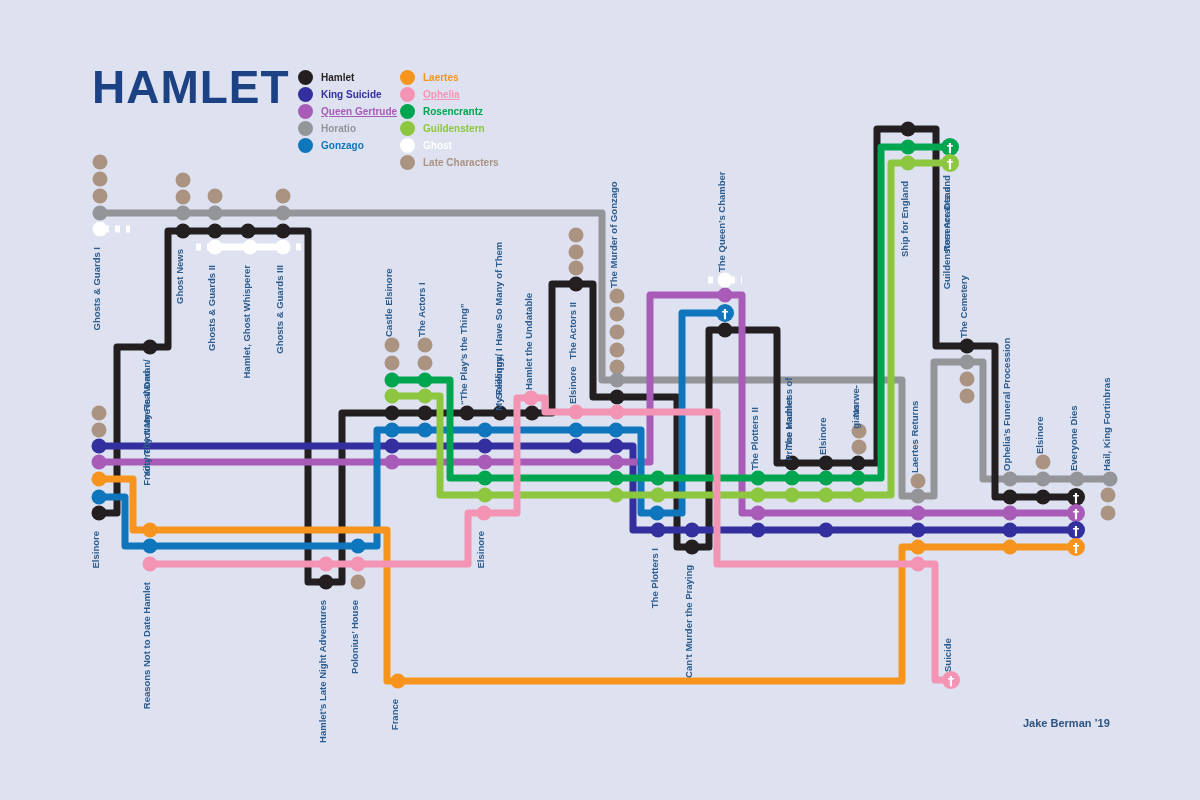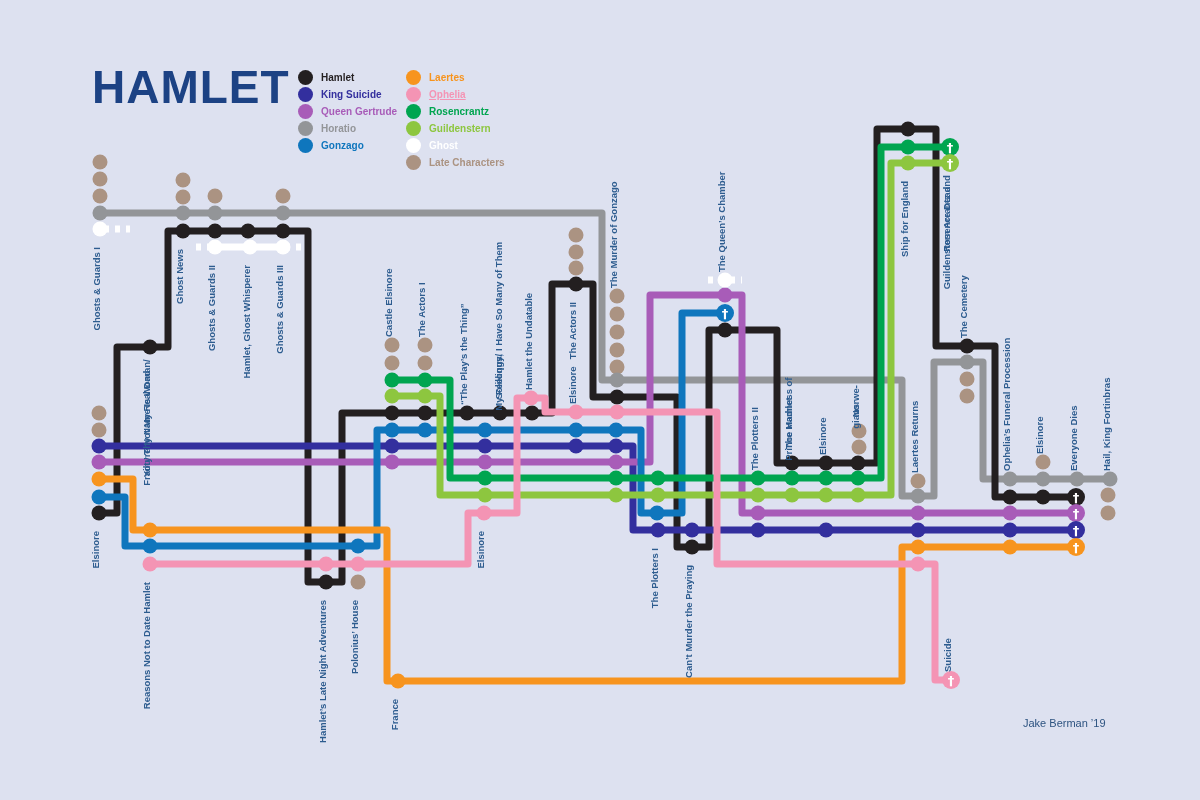--- a/index.html
+++ b/index.html
@@ -5,21 +5,21 @@
   html,body{margin:0;padding:0;}
   #stage{position:relative;width:1200px;height:800px;background:#dde1f0;overflow:hidden;
          font-family:"Liberation Sans", sans-serif;}
   #map-title{position:absolute;left:92px;top:60px;font-size:46px;font-weight:bold;
              letter-spacing:1px;color:#1c4284;}
   #legend{position:absolute;left:298px;top:69px;}
   .leg-col{position:absolute;top:0;}
   .leg-item{display:flex;align-items:center;height:17px;}
   .leg-dot{width:15px;height:15px;border-radius:50%;margin-right:8px;flex:none;}
   .leg-label{font-size:10px;font-weight:bold;white-space:nowrap;}
-  #attribution{position:absolute;left:1023px;top:717px;font-size:11px;font-weight:normal;color:#2d5380;}
+  #attribution{position:absolute;left:1023px;top:717px;font-size:11px;font-weight:bold;color:#2d5380;}
   svg{position:absolute;left:0;top:0;}
 </style>
 </head>
 <body>
 
 <div id="stage">
   <svg id="map-svg" width="1200" height="800" viewBox="0 0 1200 800">
       <polyline points="100,213 602,213 602,380 902,380 902,496 934,496 934,362 983,362 983,479 1110,479" fill="none" stroke="#939598" stroke-width="7" stroke-linejoin="round" stroke-linecap="round"></polyline>
       <polyline points="99,513 117,513 117,347 168,347 168,231 308,231 308,582 342,582 342,413 552,413 552,284 593,284 593,397 677,397 677,547 709,547 709,330 777,330 777,463 877,463 877,129 936,129 936,346 995,346 995,497 1076,497" fill="none" stroke="#231f20" stroke-width="7" stroke-linejoin="round" stroke-linecap="round"></polyline>
       <polyline points="99,446 633,446 633,530 1076,530" fill="none" stroke="#332f9e" stroke-width="7" stroke-linejoin="round" stroke-linecap="round"></polyline>
@@ -228,32 +228,32 @@
         <div class="leg-item">
           <span class="leg-dot" style="background: rgb(35, 31, 32);"></span>
           <span class="leg-label" style="color: rgb(35, 31, 32);">Hamlet</span>
         </div>
         <div class="leg-item">
           <span class="leg-dot" style="background: rgb(51, 47, 158);"></span>
           <span class="leg-label" style="color: rgb(51, 47, 158);">King Suicide</span>
         </div>
         <div class="leg-item">
           <span class="leg-dot" style="background: rgb(168, 92, 184);"></span>
-          <span class="leg-label" style="color: rgb(168, 92, 184);">Queen Gertrude</span>
+          <span class="leg-label" style="color: rgb(168, 92, 184); text-decoration: underline;">Queen Gertrude</span>
         </div>
         <div class="leg-item">
           <span class="leg-dot" style="background: rgb(147, 149, 152);"></span>
           <span class="leg-label" style="color: rgb(147, 149, 152); text-align: right;">Horatio</span>
         </div>
         <div class="leg-item">
           <span class="leg-dot" style="background: rgb(15, 118, 189);"></span>
           <span class="leg-label" style="color: rgb(15, 118, 189);">Gonzago</span>
         </div>
       </div>
-    <div class="leg-col" id="leg-col2" style="left:108px">
+    <div class="leg-col" id="leg-col2" style="left:102px">
         <div class="leg-item">
           <span class="leg-dot" style="background: rgb(247, 148, 30);"></span>
           <span class="leg-label" style="color: rgb(247, 148, 30);">Laertes</span>
         </div>
         <div class="leg-item">
           <span class="leg-dot" style="background: rgb(244, 148, 180);"></span>
           <span class="leg-label" style="color: rgb(244, 148, 180); text-decoration: underline;">Ophelia</span>
         </div>
         <div class="leg-item">
           <span class="leg-dot" style="background: rgb(0, 165, 80);"></span>

